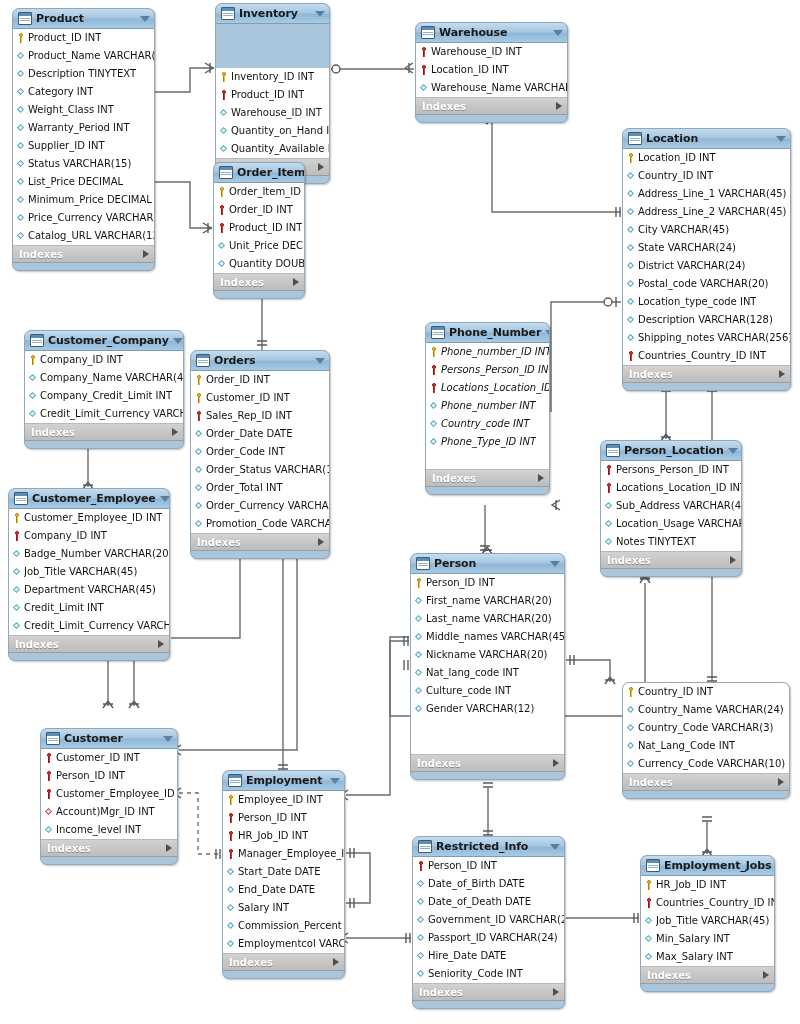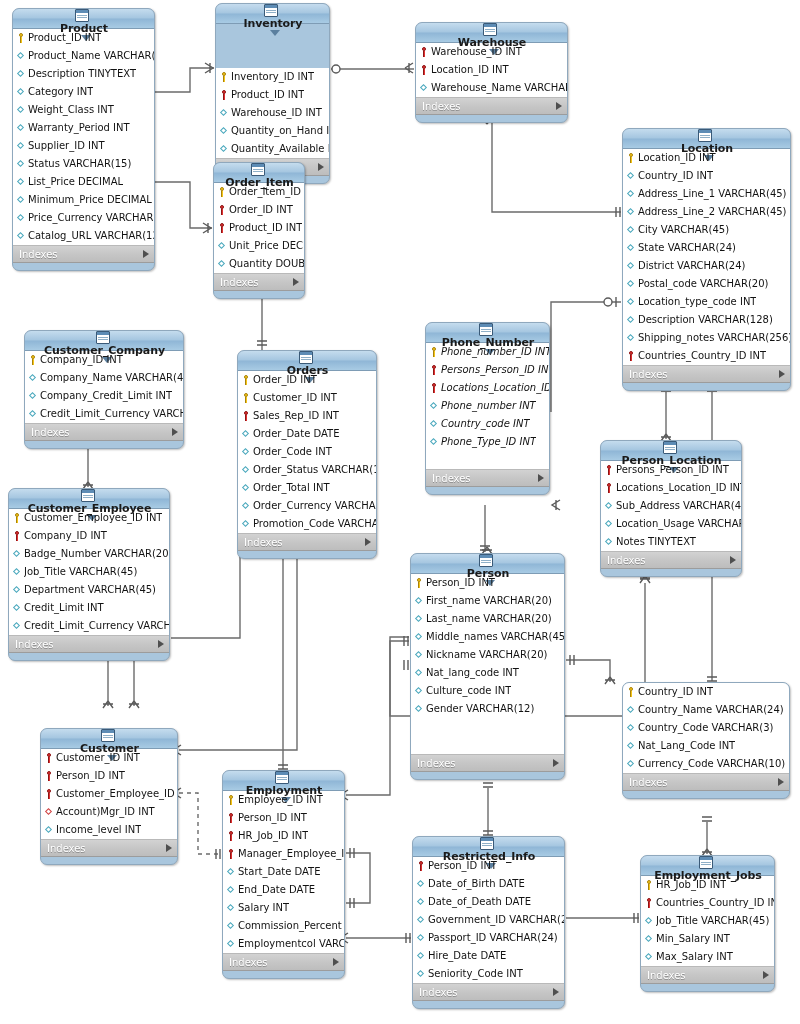--- a/index.html
+++ b/index.html
@@ -40,21 +40,20 @@
 
   .tbl-hdr {
     height: 19px;
     display: flex;
     align-items: center;
     padding: 0 4px 0 5px;
     background: linear-gradient(to bottom, #c5dcee 0%, #a5c6e0 48%, #8fb6d6 52%, #a8cbe4 100%);
     border-bottom: 1px solid #7e9cb5;
     border-top-left-radius: 6px;
     border-top-right-radius: 6px;
-    flex-direction: column;
   }
   .tbl-hdr .ticon {
     width: 12px; height: 11px;
     flex: 0 0 auto;
     margin-right: 4px;
     background: #ffffff;
     border: 1px solid #3a5a78;
     border-radius: 1px;
     position: relative;
   }
@@ -181,21 +180,21 @@
   .tbl-foot {
     height: 16px;
     display: flex;
     align-items: center;
     padding: 0 5px 0 6px;
     background: linear-gradient(to bottom, #d2d2d2 0%, #c6c6c6 50%, #bdbdbd 100%);
     border-bottom: 1px solid #9c9c9c;
   }
   .foot-label {
     font-size: 10px;
-    font-weight: normal;
+    font-weight: bold;
     color: #ffffff;
     text-shadow: 0 1px 0 #8d8d8d;
     flex: 1 1 auto;
   }
   .foot-arrow {
     width: 0; height: 0;
     border-top: 4px solid transparent;
     border-bottom: 4px solid transparent;
     border-left: 6px solid #4f4f4f;
   }
@@ -566,21 +565,21 @@
           <div class="col">
             <span class="gly cd"></span>
             <span class="col-name">Credit_Limit_Currency VARCHAR(5)</span>
           </div>
         </div>
         <div class="tbl-foot">
           <span class="foot-label">Indexes</span>
           <span class="foot-arrow"></span>
         </div>
       </div>
-      <div class="tbl" style="left: 190px; top: 350px; width: 140px; margin-left: 47px;">
+      <div class="tbl" style="left: 190px; top: 350px; width: 140px;">
         <div class="tbl-hdr">
           <span class="ticon"></span>
           <span class="tbl-title">Orders</span>
           <span class="caret"></span>
         </div>
         <div class="tbl-body" style="height: 162px;">
           <div class="col">
             <span class="gly pk"></span>
             <span class="col-name">Order_ID INT</span>
           </div>

